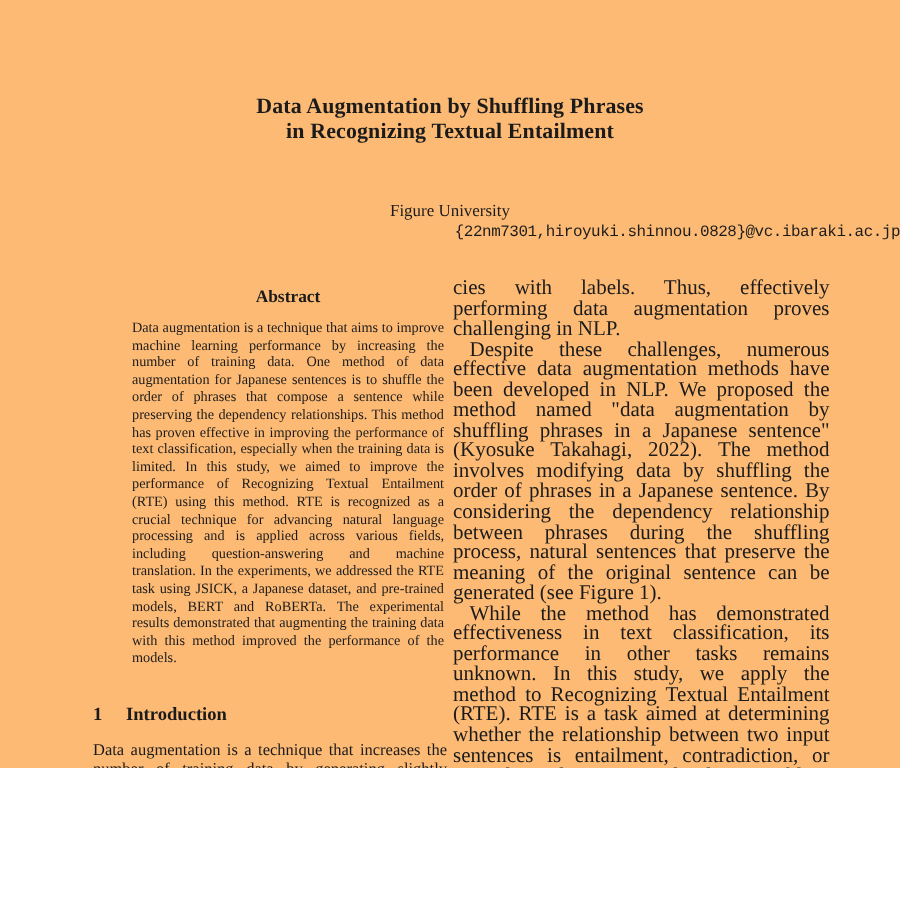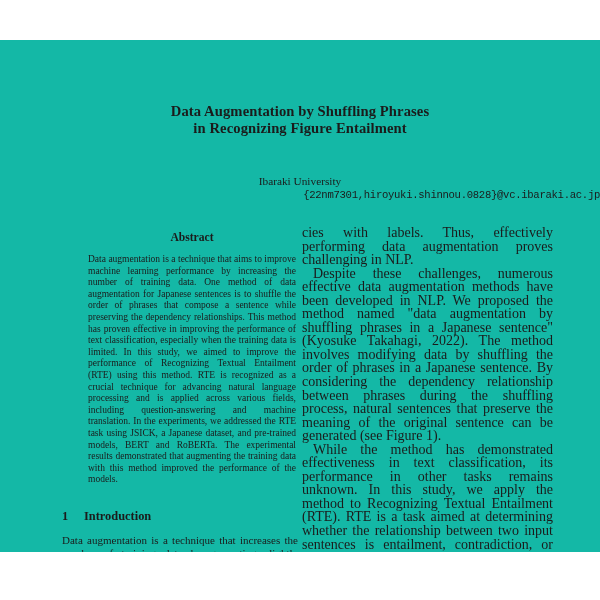--- a/index.html
+++ b/index.html
@@ -4,25 +4,24 @@
 <style>
   html, body {
     margin: 0;
     padding: 0;
     background: #ffffff;
   }
   .page {
     position: relative;
     width: 600px;
     height: 512px;
-    background: #14b8a6;
+    background: #fdba74;
     overflow: hidden;
     font-family: "Liberation Serif", serif;
     color: #1b1b1b;
-    margin-top: 40px;
   }
   .paper-title {
     position: absolute;
     top: 63px;
     left: 0;
     width: 600px;
     text-align: center;
     font-weight: bold;
     font-size: 14.6px;
     line-height: 17px;
@@ -102,25 +101,25 @@
   .col-right p { margin: 0; }
   .indent-para { text-indent: 11px; }
 </style>
 </head>
 <body>
 
 <div class="page">
 
   <div class="paper-title">
     <div>Data Augmentation by Shuffling Phrases</div>
-    <div>in Recognizing Figure Entailment</div>
+    <div>in Recognizing Textual Entailment</div>
   </div>
 
 
-  <div class="affiliation-line">Ibaraki University</div>
+  <div class="affiliation-line">Figure University</div>
 
   <div class="email-line">{22nm7301,hiroyuki.shinnou.0828}@vc.ibaraki.ac.jp</div>
 
   <div class="col-left">
     <div class="abstract-block">
       <div class="abstract-heading">Abstract</div>
       <p class="abstract-body">Data augmentation is a technique that aims to improve machine learning performance by increasing the number of training data. One method of data augmentation for Japanese sentences is to shuffle the order of phrases that compose a sentence while preserving the dependency relationships. This method has proven effective in improving the performance of text classification, especially when the training data is limited. In this study, we aimed to improve the performance of Recognizing Textual Entailment (RTE) using this method. RTE is recognized as a crucial technique for advancing natural language processing and is applied across various fields, including question-answering and machine translation. In the experiments, we addressed the RTE task using JSICK, a Japanese dataset, and pre-trained models, BERT and RoBERTa. The experimental results demonstrated that augmenting the training data with this method improved the performance of the models.</p>
     </div>
     <div class="section-heading">
       <span class="section-number">1</span><span>Introduction</span>

